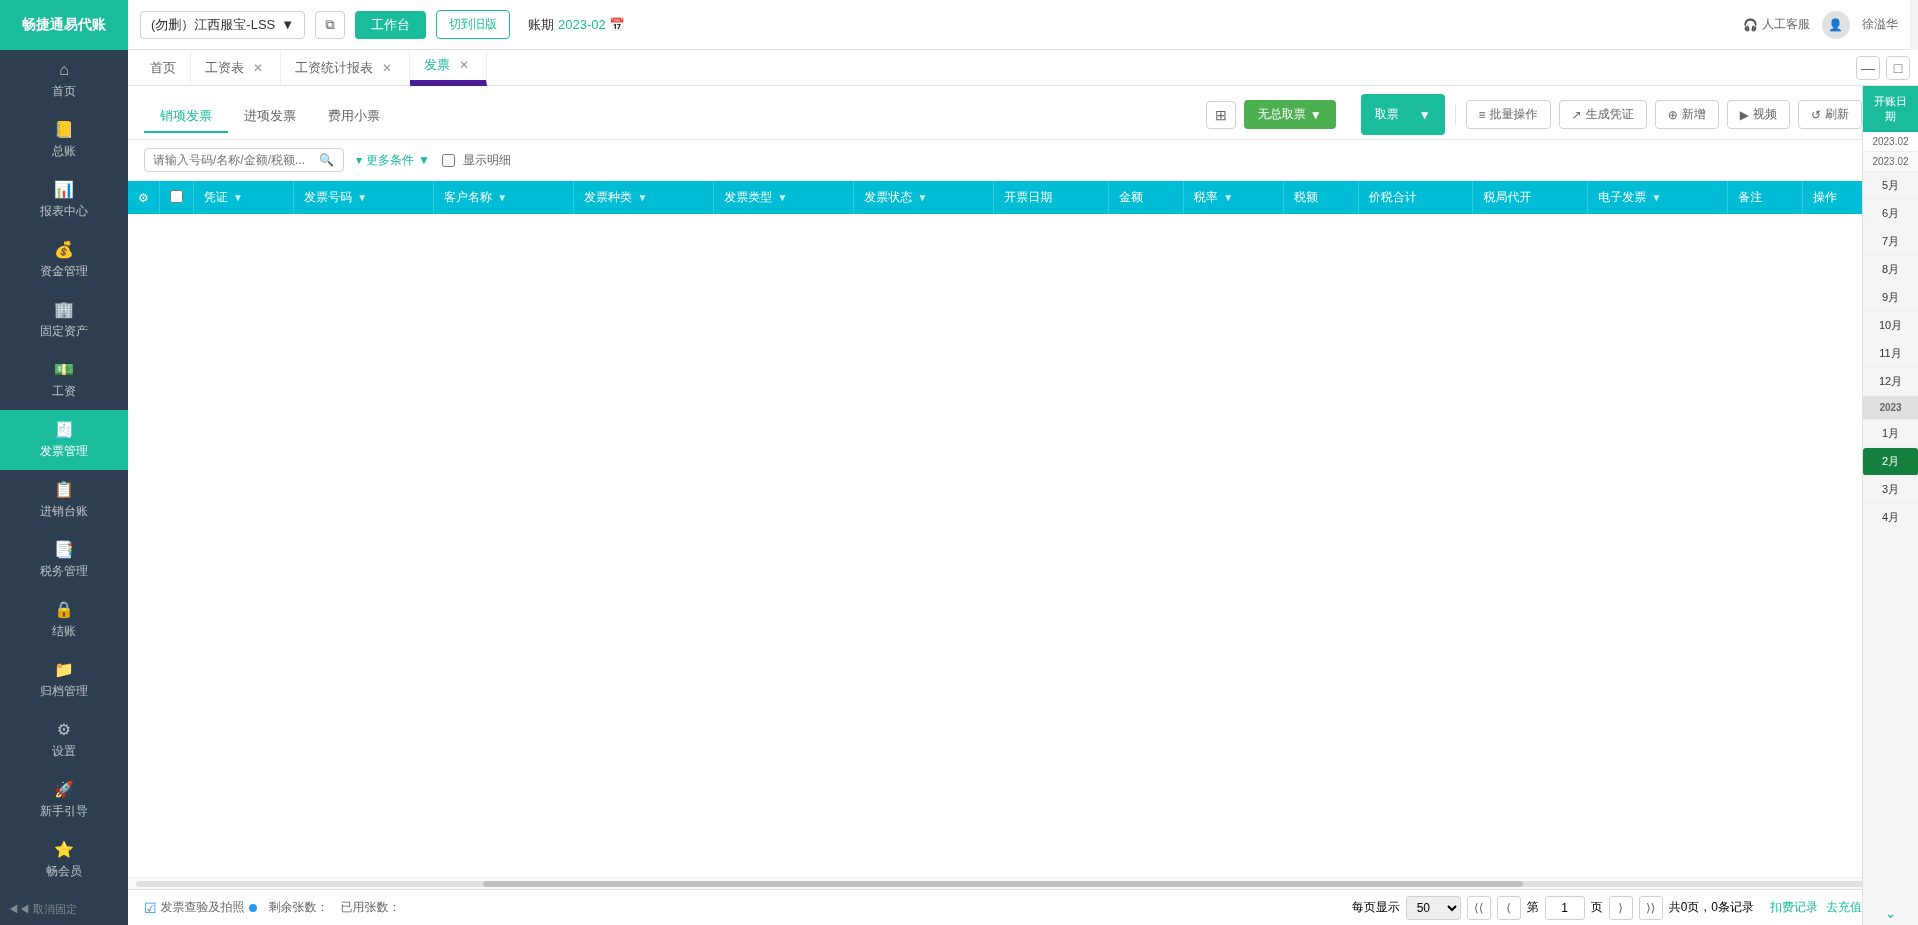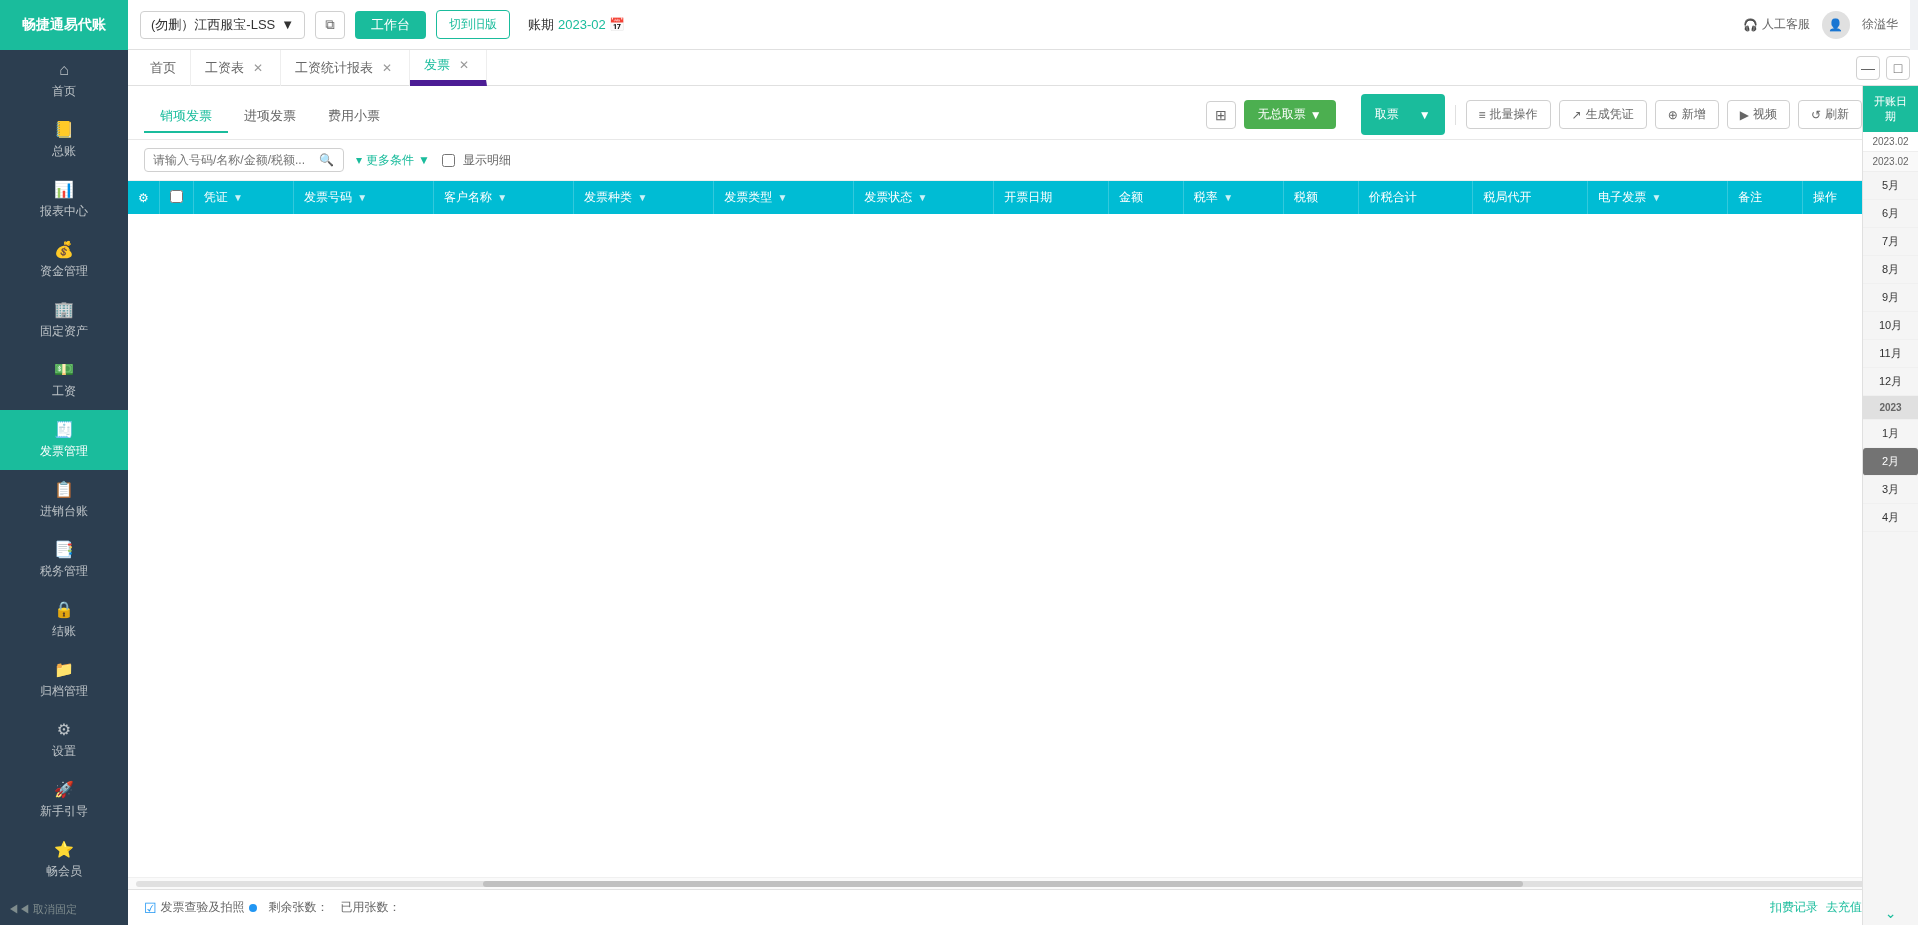--- a/index.html
+++ b/index.html
@@ -71,21 +71,21 @@
     .bottom-left { display: flex; align-items: center; gap: 12px; font-size: 12px; color: #666; }
     .pagination { display: flex; align-items: center; gap: 6px; }
     .page-btn { width: 24px; height: 24px; border: 1px solid #d0d0d0; border-radius: 3px; background: white; cursor: pointer; display: flex; align-items: center; justify-content: center; font-size: 12px; color: #666; }
     .page-input { width: 40px; height: 24px; border: 1px solid #d0d0d0; border-radius: 3px; text-align: center; font-size: 12px; }
     .page-size-select { border: 1px solid #d0d0d0; border-radius: 3px; padding: 2px 6px; font-size: 12px; height: 24px; }
 
     
     .side-panel { position: absolute; right: 0; top: 0; width: 56px; height: 100%; background: #f5f5f5; border-left: 1px solid #e0e0e0; display: flex; flex-direction: column; overflow: hidden; }
     .date-list { flex: 1; overflow-y: auto; }
     .date-item { padding: 6px 4px; text-align: center; font-size: 11px; color: #333; cursor: pointer; border-bottom: 1px solid #f0f0f0; }
-    .date-item.active { background: #737373; color: white; border-radius: 3px; }
+    .date-item.active { background: #15803d; color: white; border-radius: 3px; }
     .date-item.year-label { background: #e0e0e0; color: #666; font-weight: bold; font-size: 10px; }
 
     
     .verify-badge { width: 8px; height: 8px; background: #2196f3; border-radius: 50%; display: inline-block; }
 
     
     .bottom-links { display: flex; gap: 8px; align-items: flex-end; }
     .bottom-links a { color: #1abc9c; text-decoration: none; font-size: 12px; cursor: pointer; }
     .scroll-svg { opacity: 0.7; }
   </style>
@@ -355,20 +355,36 @@
           <span class="verify-badge"></span>
         </span>
         <span>
           <span>剩余张数：</span>
         </span>
         <span>
           <span>已用张数：</span>
         </span>
       </div>
       <div style="display:flex;align-items:center;gap:16px;">
+        <div class="pagination">
+          <span>每页显示</span>
+          <select class="page-size-select">
+            <option value="50" selected="">50</option>
+            <option value="100">100</option>
+            <option value="200">200</option>
+          </select>
+          <button class="page-btn">⟨⟨</button>
+          <button class="page-btn">⟨</button>
+          <span>第</span>
+          <input class="page-input" type="text" value="1" style="">
+          <span>页</span>
+          <button class="page-btn">⟩</button>
+          <button class="page-btn">⟩⟩</button>
+          <span>共0页，0条记录</span>
+        </div>
         <div class="bottom-links">
           <a>扣费记录</a>
           <a>去充值</a>
         </div>
       </div>
     </div>
 
   </div>
 
   <div class="side-panel">

